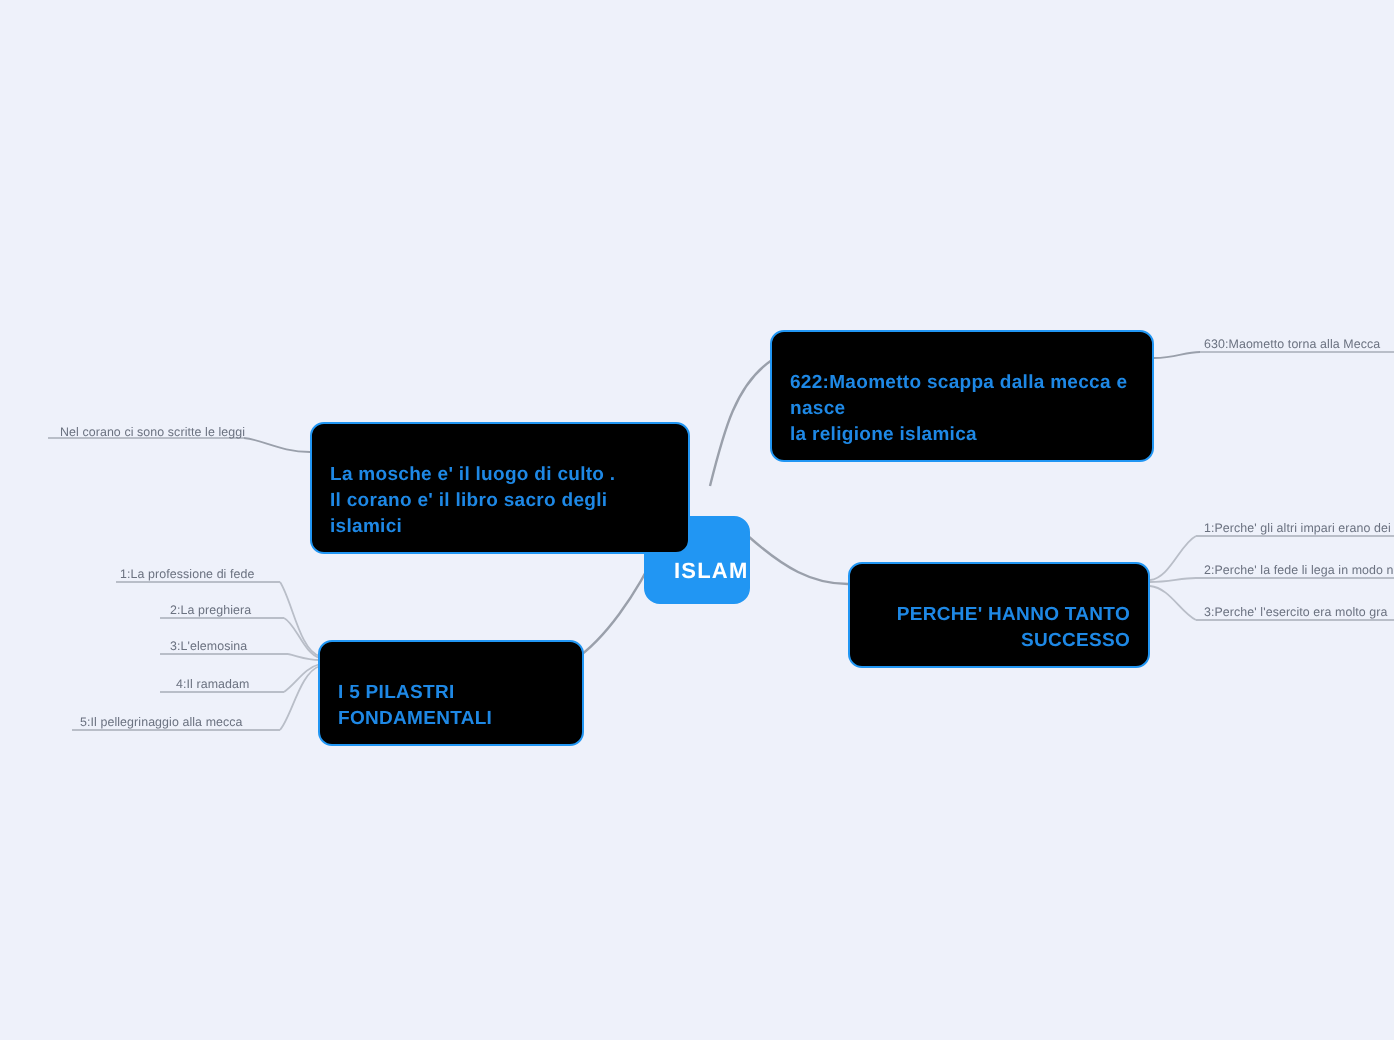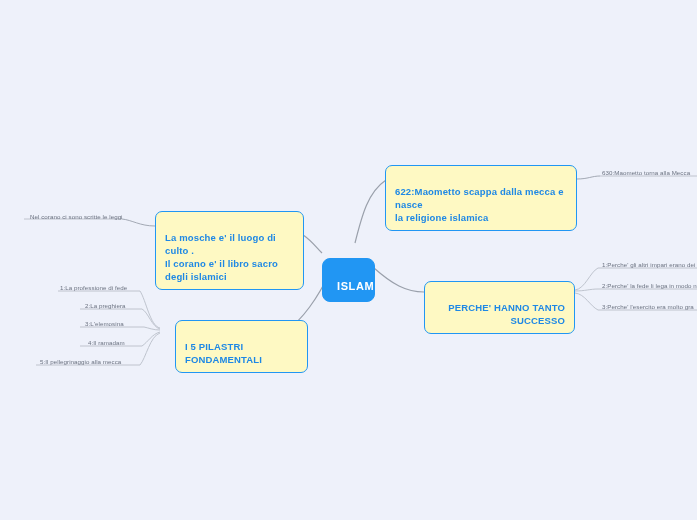--- a/index.html
+++ b/index.html
@@ -25,21 +25,21 @@
     position: absolute;
     left: 0;
     top: 0;
     width: 697px;
     height: 520px;
     pointer-events: none;
   }
   .node {
     position: absolute;
     box-sizing: border-box;
-    background: #fef9c3;
+    background: #000000;
     border: 1.6px solid #2196f3;
     border-radius: 7px;
     color: #1e88e5;
     font-weight: bold;
     font-size: 9.5px;
     line-height: 13px;
     letter-spacing: 0.15px;
     padding: 6px 9px;
     white-space: pre-line;
   }
@@ -114,26 +114,26 @@
 
   <div class="node central" style="left:322px; top:258px; width:53px;">
     <span>ISLAM</span>
   </div>
 
   <div class="node" style="left:385px; top:165px; width:192px;">
     <span>622:Maometto scappa dalla mecca e nasce
 la religione islamica</span>
   </div>
 
-  <div class="node" style="left:155px; top:211px; width:149px;">
+  <div class="node" style="left:155px; top:211px; width:190px;">
     <span>La mosche e' il luogo di culto .
 Il corano e' il libro sacro degli islamici</span>
   </div>
 
-  <div class="node" style="left:159px; top:320px; width:133px;margin-left:16px;">
+  <div class="node" style="left:159px; top:320px; width:133px;">
     <span>I 5 PILASTRI FONDAMENTALI</span>
   </div>
 
   <div class="node" style="left:424px; top:281px; width:151px;text-align:right;">
     <span>PERCHE' HANNO TANTO SUCCESSO</span>
   </div>
 
   <div class="leaf clipped" style="left:602px; top:168px; width:95px;">630:Maometto torna alla Mecca</div>
 
   <div class="leaf" style="left:30px; top:212px;">Nel corano ci sono scritte le leggi</div>

